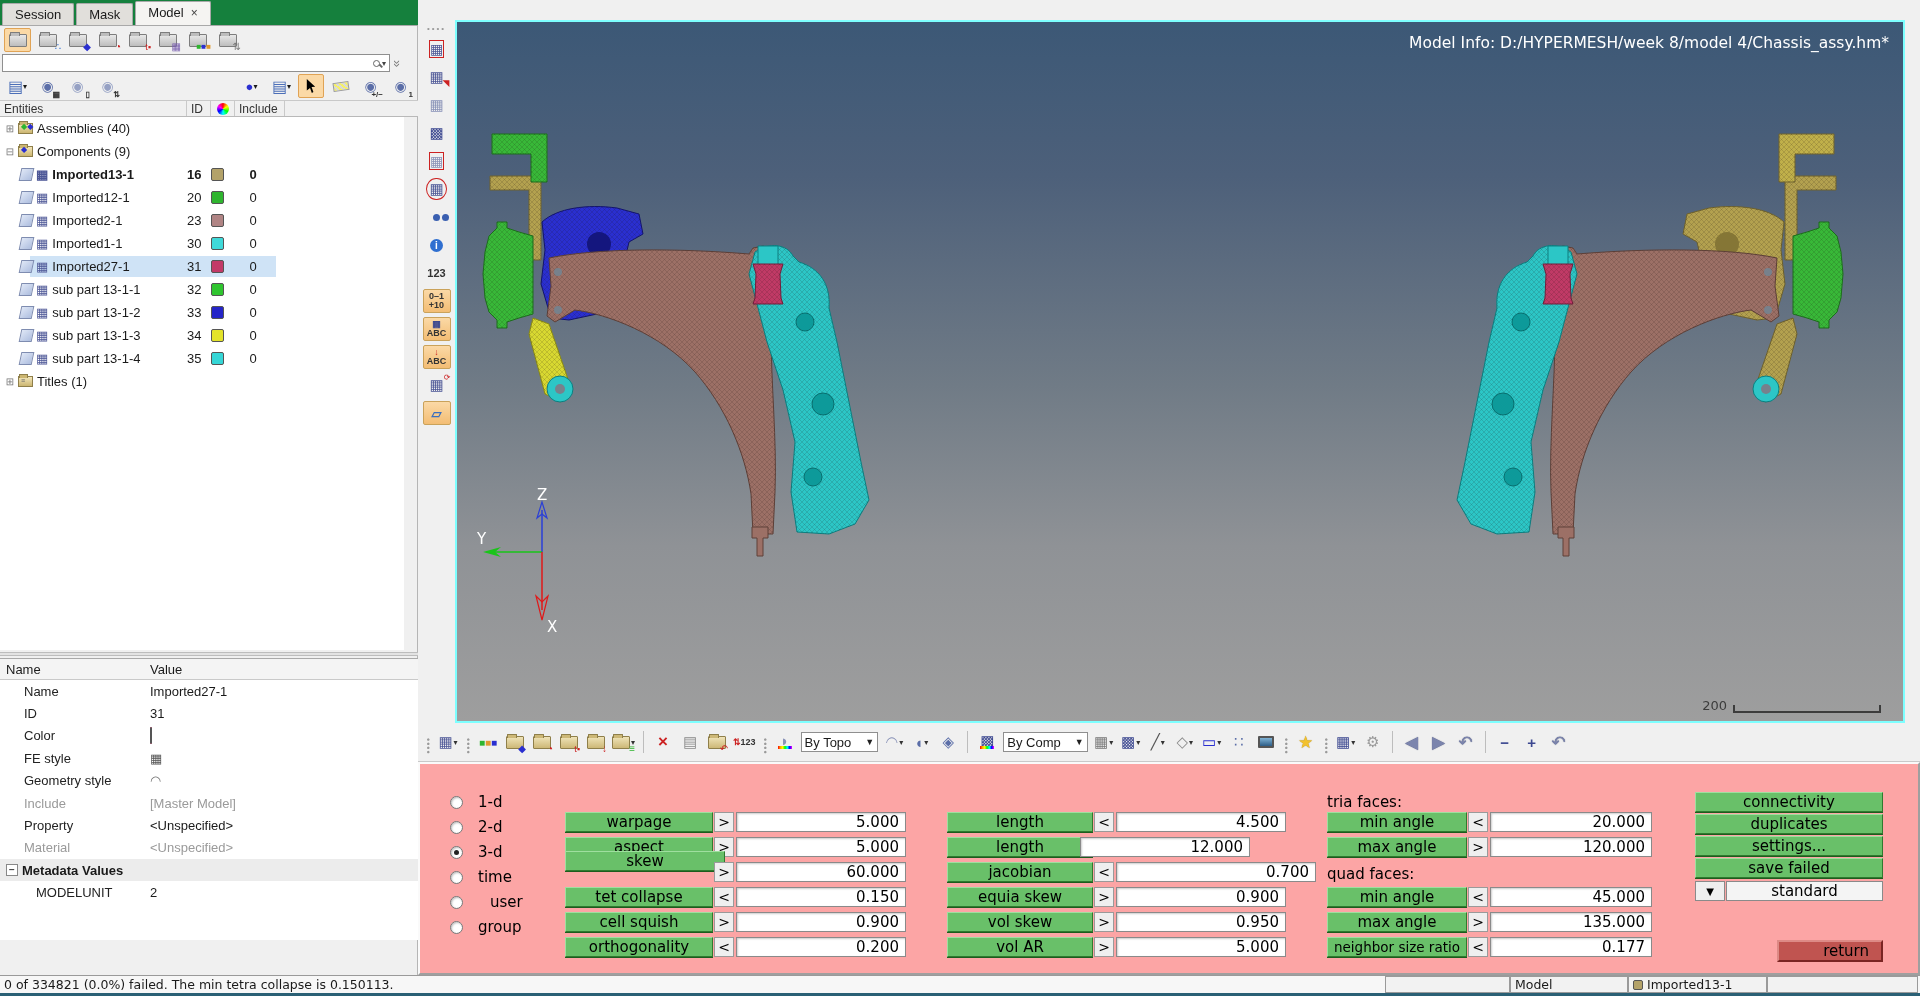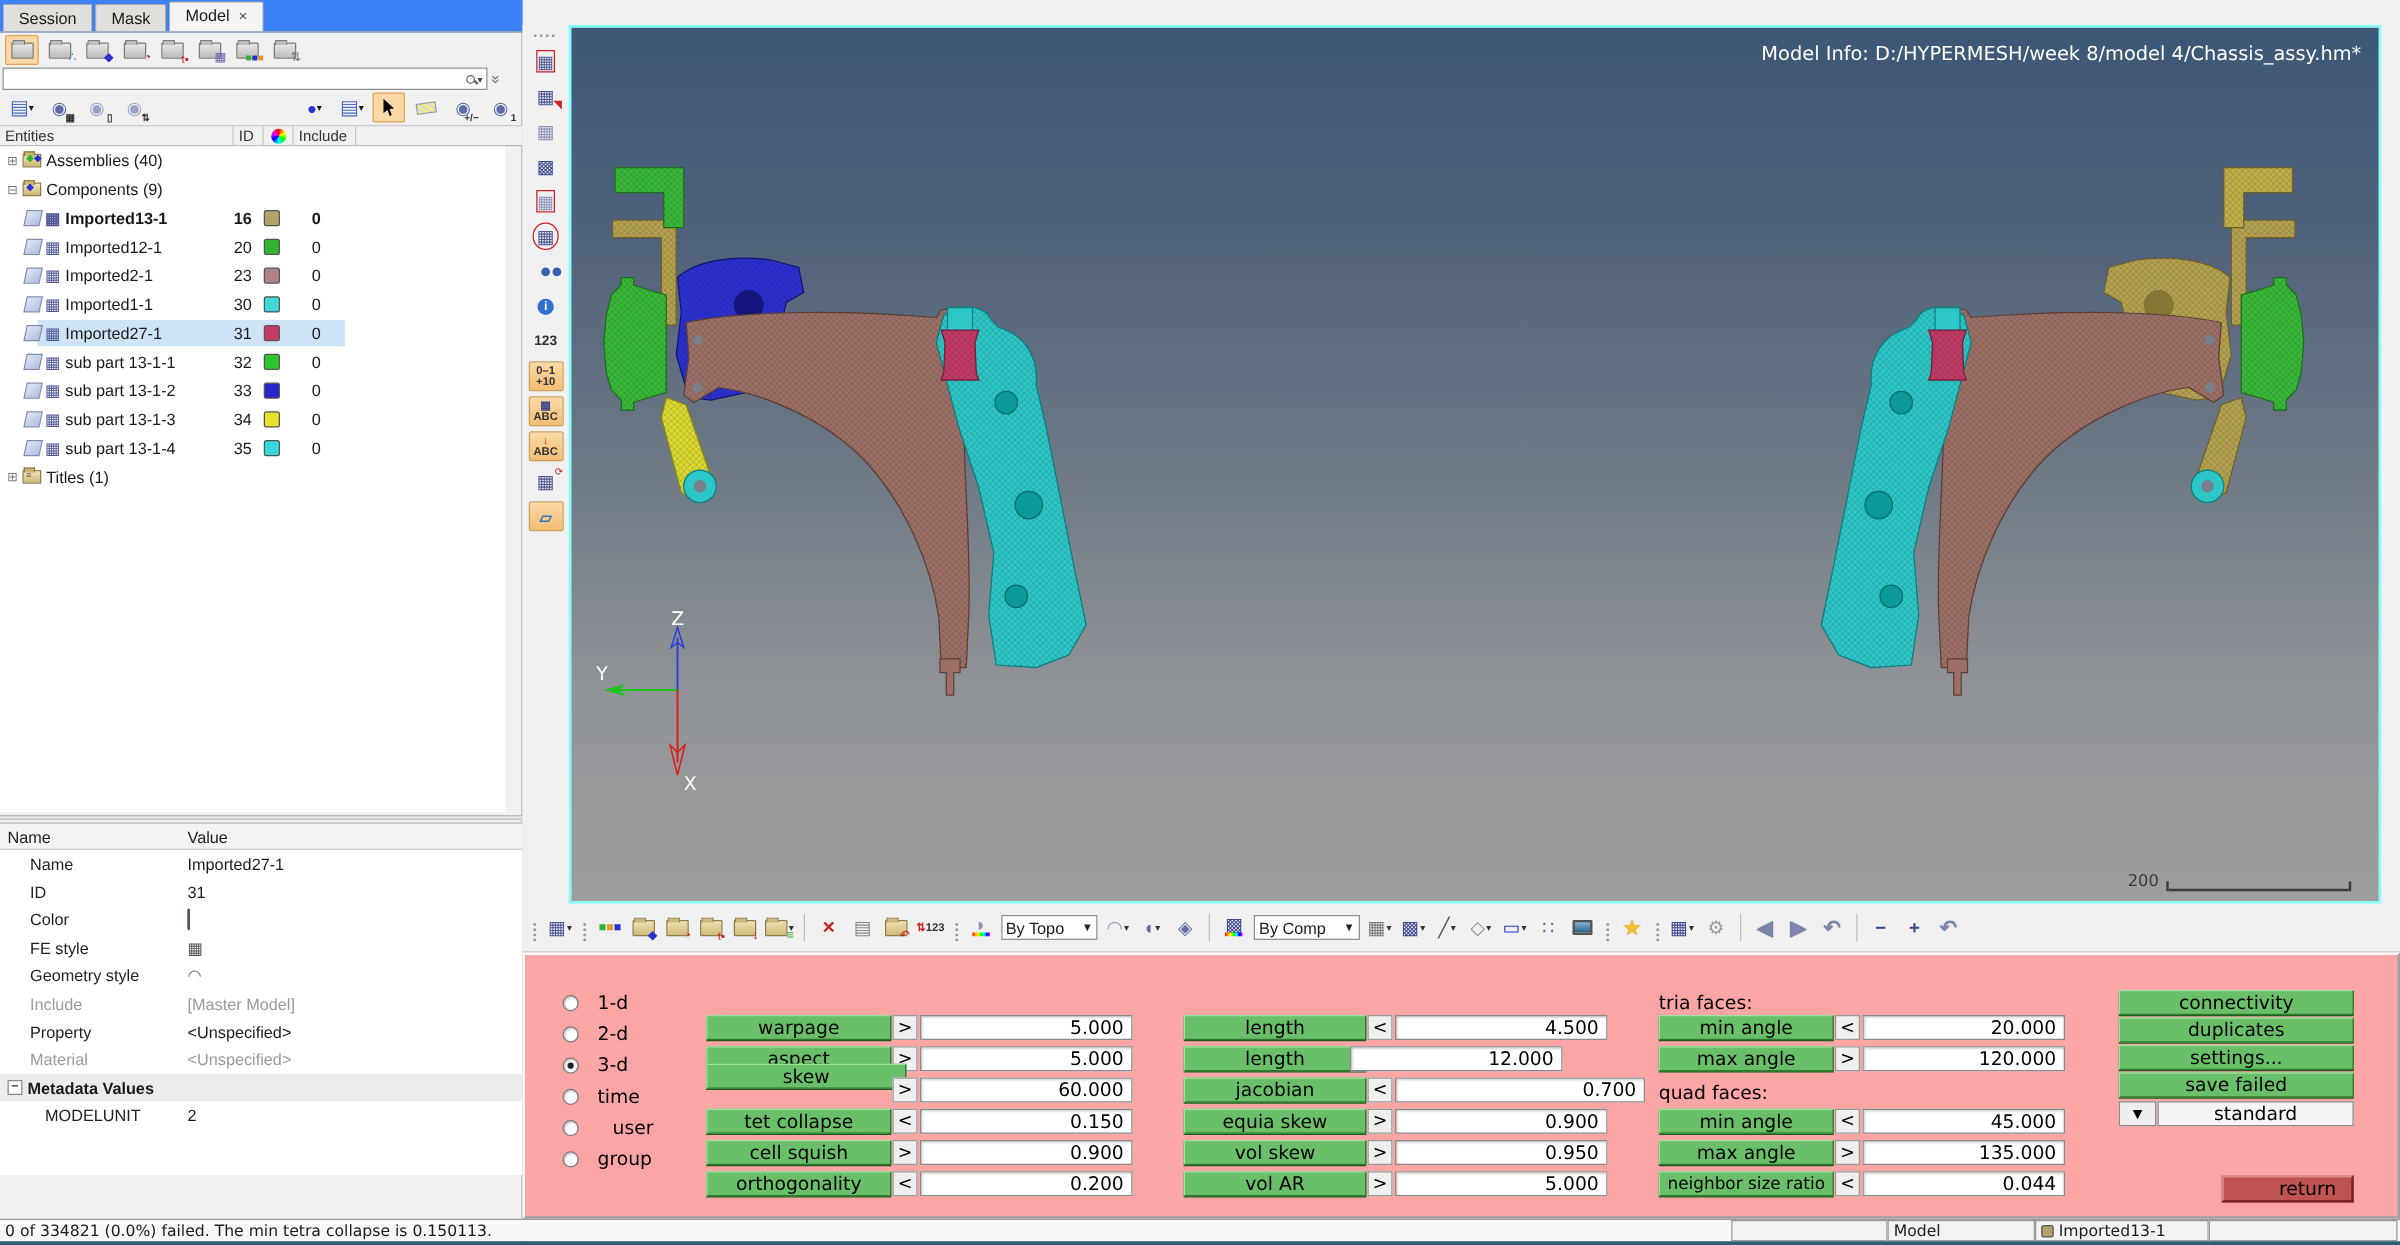--- a/index.html
+++ b/index.html
@@ -3,21 +3,21 @@
 <meta charset="utf-8">
 <style>
   html,body{margin:0;padding:0;background:#d4d0c8;}
   *{box-sizing:border-box;}
   #app{position:relative;width:1920px;height:996px;background:#f0f0f0;
        font-family:"Liberation Sans",sans-serif;font-size:13px;color:#1a1a1a;overflow:hidden;}
   .abs{position:absolute;}
 
   
   #left-panel{left:0;top:0;width:418px;height:996px;background:#f0f0f0;border-right:1px solid #b5b5b5;}
-  .tabbar{position:absolute;left:0;top:0;width:418px;height:26px;background:#3b82f6;border-bottom:1px solid #a9a9a9;display:flex;align-items:flex-end;padding-left:2px;}
+  .tabbar{position:absolute;left:0;top:0;width:418px;height:26px;background:#15803d;border-bottom:1px solid #a9a9a9;display:flex;align-items:flex-end;padding-left:2px;}
   .tab{height:22px;padding:3px 12px 2px;border:1px solid #a9a9a9;border-bottom:none;background:#e1dfdb;margin-right:2px;border-radius:2px 2px 0 0;cursor:pointer;}
   .tab.active{background:#f5f4f2;height:24px;font-weight:400;}
   .tab .x{margin-left:7px;color:#444;font-size:12px;}
   .toolbar{position:absolute;display:flex;align-items:center;gap:3px;}
   .tbtn{width:27px;height:24px;display:flex;align-items:center;justify-content:center;position:relative;border-radius:2px;cursor:pointer;}
   .tbtn.active{background:#fbd9a6;border:1px solid #e0a355;}
   .folder{width:18px;height:13px;background:linear-gradient(#efe3b8,#cdb877);border:1px solid #8f7f4a;border-radius:1px;position:relative;}
   .folder::before{content:'';position:absolute;left:0;top:-3px;width:8px;height:3px;background:#cdb877;border:1px solid #8f7f4a;border-bottom:none;border-radius:1px 1px 0 0;}
   .folder.gray{background:linear-gradient(#e8e8e8,#bdbdbd);border-color:#7d7d7d;}
   .folder.gray::before{background:#bdbdbd;border-color:#7d7d7d;}
@@ -681,21 +681,21 @@
     <div class="vfield" style="left:1070px;top:73px;width:162px">120.000</div>
     <span class="plabel" style="left:907px;top:101px">quad faces:</span>
     <div class="gbtn" style="left:907px;top:123px;width:140px">min angle</div>
     <div class="opbox" style="left:1048px;top:123px">&lt;</div>
     <div class="vfield" style="left:1070px;top:123px;width:162px">45.000</div>
     <div class="gbtn" style="left:907px;top:148px;width:140px">max angle</div>
     <div class="opbox" style="left:1048px;top:148px">&gt;</div>
     <div class="vfield" style="left:1070px;top:148px;width:162px">135.000</div>
     <div class="gbtn" style="left:907px;top:173px;width:140px;font-size:13.5px;overflow:hidden;white-space:nowrap">neighbor size ratio</div>
     <div class="opbox" style="left:1048px;top:173px">&lt;</div>
-    <div class="vfield" style="left:1070px;top:173px;width:162px">0.044</div>
+    <div class="vfield" style="left:1070px;top:173px;width:162px">0.177</div>
 
     <div class="gbtn" style="left:1275px;top:28px;width:188px">connectivity</div>
     <div class="gbtn" style="left:1275px;top:50px;width:188px">duplicates</div>
     <div class="gbtn" style="left:1275px;top:72px;width:188px">settings...</div>
     <div class="gbtn" style="left:1275px;top:94px;width:188px">save failed</div>
     <div class="dropbtn" style="left:1275px;top:117px">▼</div>
     <div class="stdbox" style="left:1306px;top:117px;width:157px">standard</div>
     <div class="retbtn" style="left:1357px;top:176px">return</div>
   </div>
 

